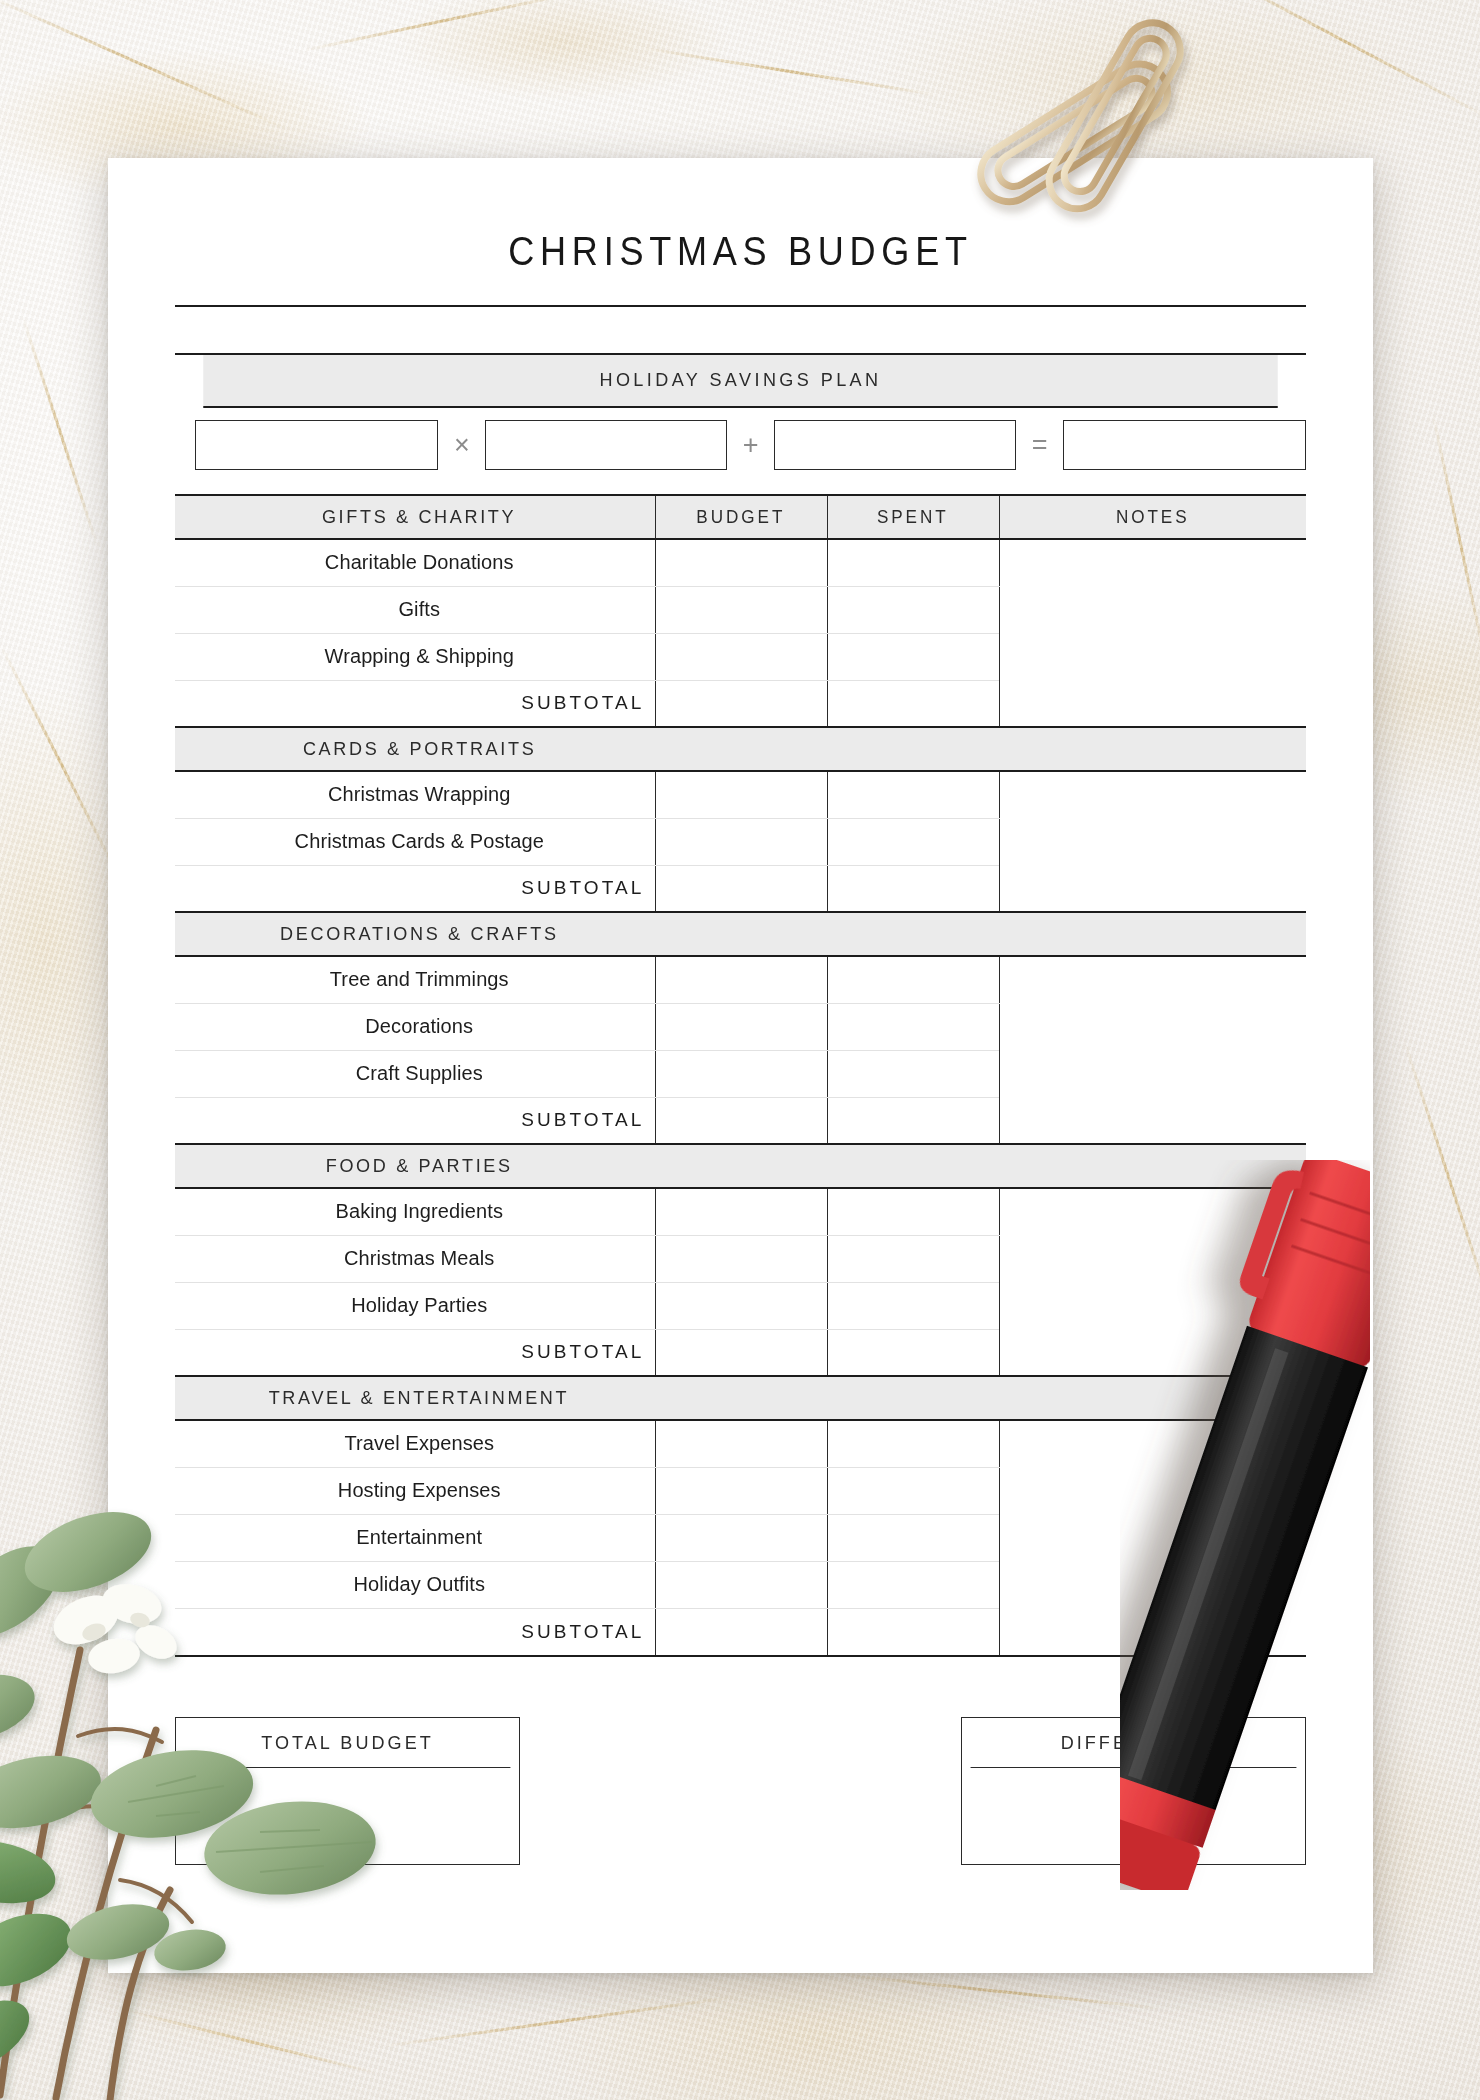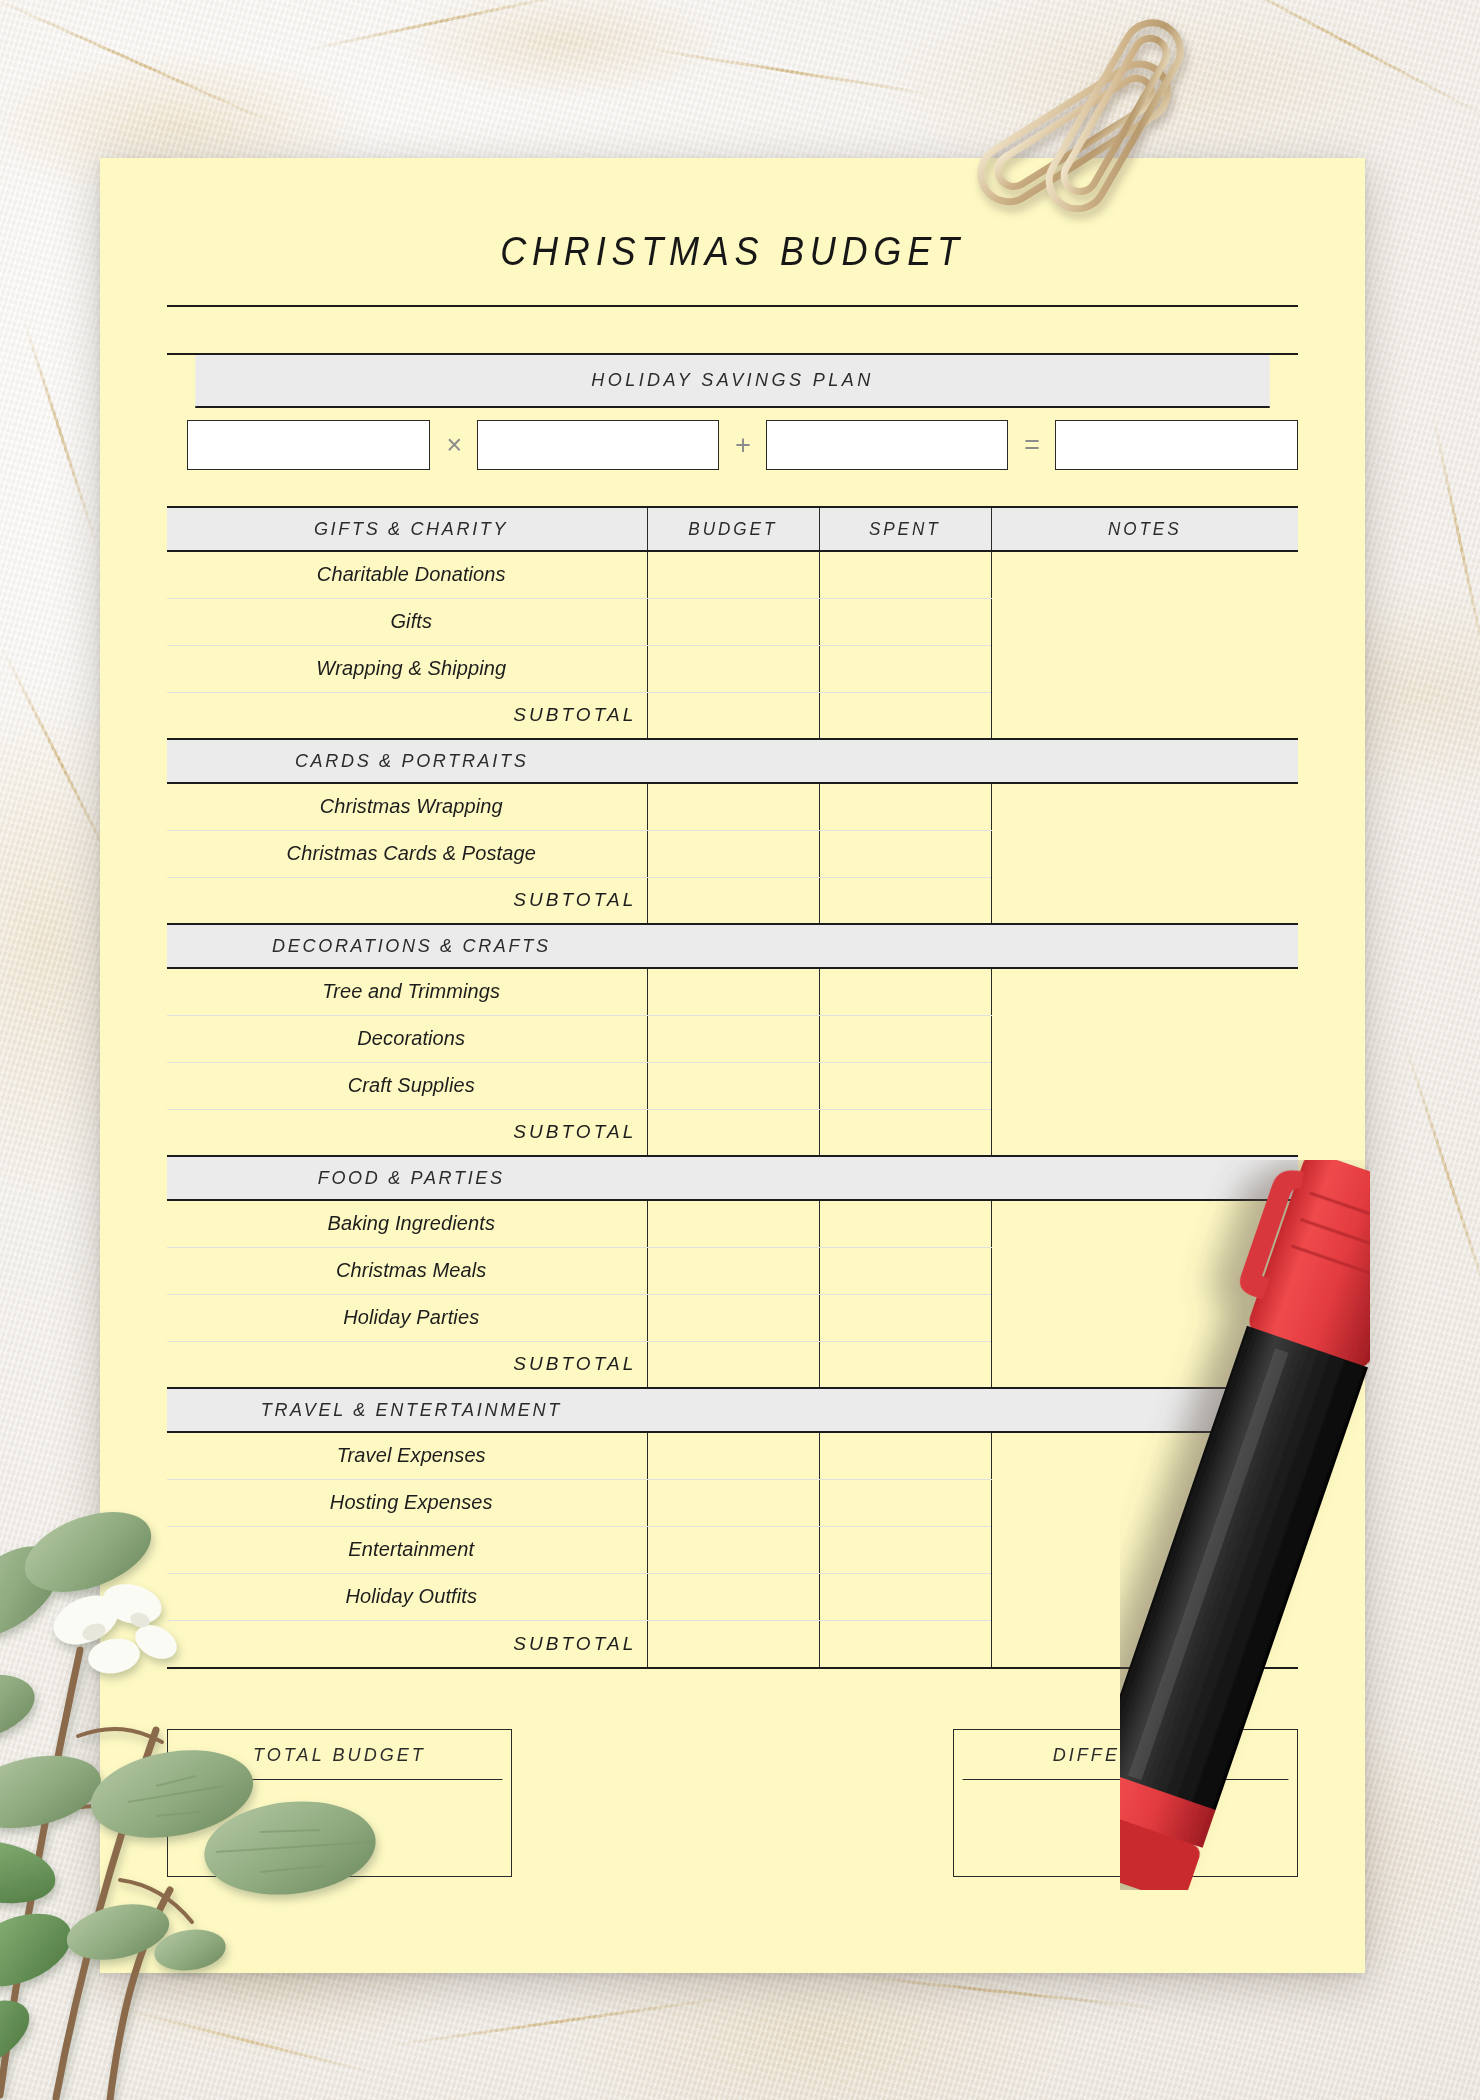--- a/index.html
+++ b/index.html
@@ -32,24 +32,23 @@
     background-image:
       repeating-linear-gradient(107deg, rgba(255,255,255,.55) 0 2px, rgba(228,222,213,.25) 2px 5px),
       repeating-linear-gradient(13deg, rgba(255,255,255,.30) 0 3px, rgba(215,207,196,.18) 3px 7px);
     opacity:.75;
   }
   .vein{ position:absolute; background:linear-gradient(90deg,transparent,rgba(192,152,70,.75),transparent); height:3px; border-radius:3px; filter:blur(.6px); }
 
   
   #sheet {
     position:absolute;
-    left:100px; top:158px; width:1265px; height:1815px;
-    background:#fef9c3;
+    left:108px; top:158px; width:1265px; height:1815px;
+    background:#ffffff;
     box-shadow:0 10px 42px rgba(90,80,65,.30), 0 2px 8px rgba(0,0,0,.10);
-    font-style:italic;
   }
   #sheet-inner{ position:absolute; left:67px; right:67px; top:0; bottom:0; }
 
   .title{
     text-align:center;
     font-size:41px;
     letter-spacing:6.5px;
     font-weight:400;
     color:#171717;
     padding-top:70px;
@@ -73,21 +72,21 @@
   .savings-labels{ display:flex; padding:22px 0 0; }
   .savings-labels > div{ text-align:center; font-size:16px; letter-spacing:1.9px; color:#2b2b2b; transform:scaleX(.92); }
   .sl1{ width:290px; } .sop{ width:48px; } .sl2{ width:288px; } .sl3{ width:288px; } .sl4{ width:249px; }
   .savings-boxes{ display:flex; align-items:center; padding-top:12px; }
   .sbox{ height:50px; border:1.6px solid #2a2a2a; background:#fff; }
   .sb1{ width:250px; margin-left:0; } .sb2{ width:248px; } .sb3{ width:248px; } .sb4{ width:249px; }
   .opwrap{ width:48px; text-align:center; color:#8c8c8c; font-size:27px; line-height:1; font-weight:300; }
   .spacer-l{ width:20px; }
 
   
-  .tbl{ width:100%; border-collapse:collapse; margin-top:36px; table-layout:fixed; }
+  .tbl{ width:100%; border-collapse:collapse; margin-top:24px; table-layout:fixed; }
   .tbl col.c-item{ width:480px; }
   .tbl col.c-bud{ width:172px; }
   .tbl col.c-spent{ width:172px; }
   .tbl col.c-notes{ width:307px; }
 
   .tbl td, .tbl th{ padding:0; }
 
   tr.cat > th{
     background:#ebebeb;
     border-top:2px solid #1c1c1c;

